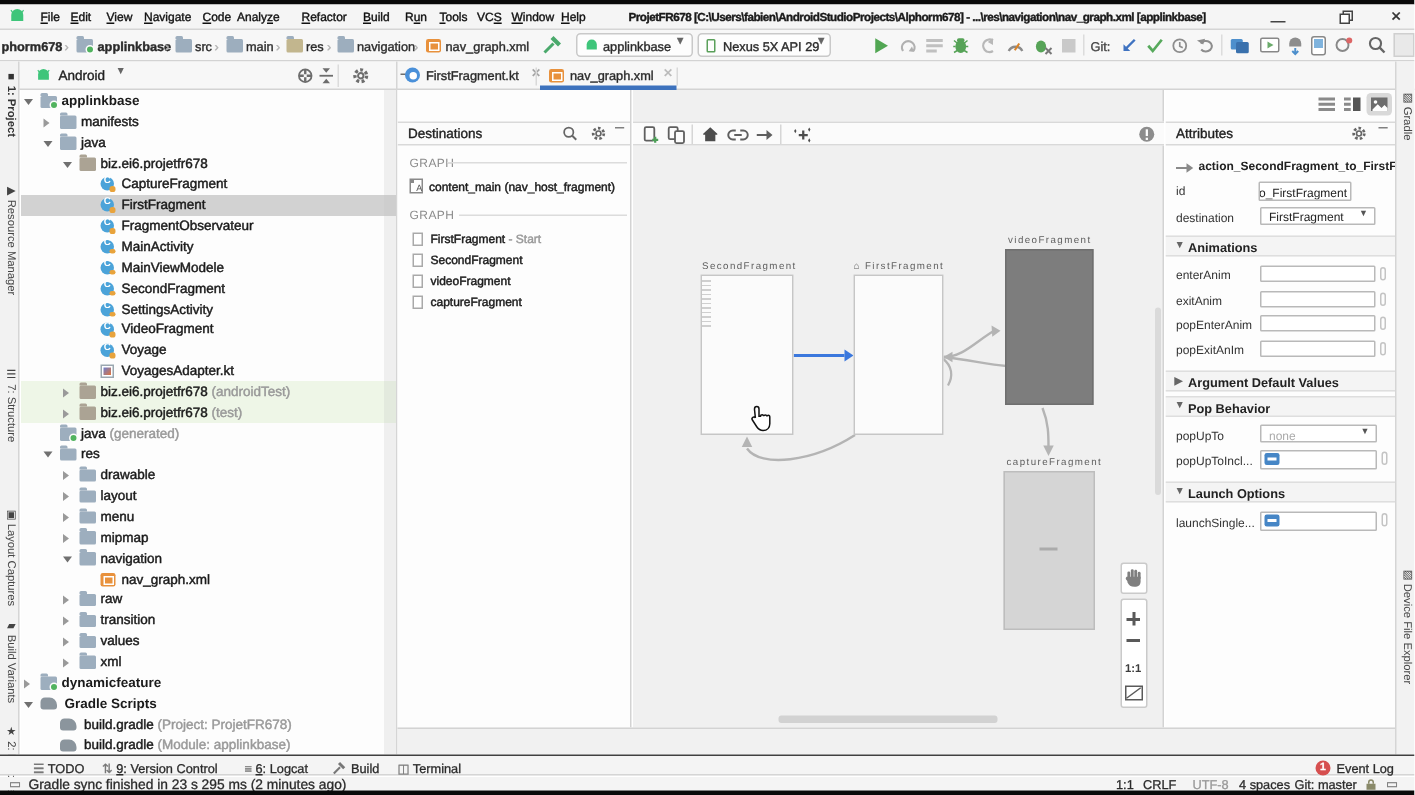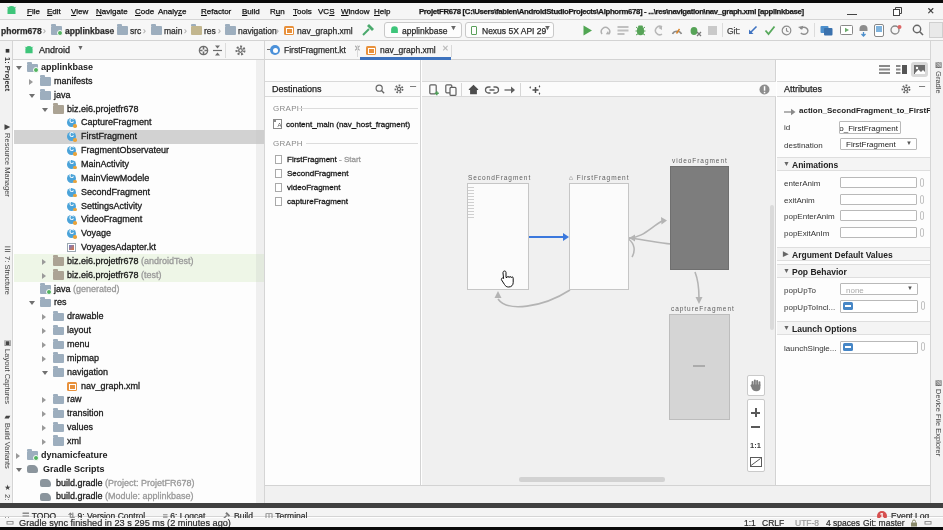--- a/index.html
+++ b/index.html
@@ -71,21 +71,21 @@
 #attrs { left:777px; top:60px; width:153px; height:425px; background:#fdfdfd; overflow:hidden; }
 #attrs .hdr { position:absolute; left:0; top:21px; width:153px; height:16px; border-top:1px solid #d9d9d9; border-bottom:1px solid #d9d9d9; background:#fbfbfb; }
 .alabel { position:absolute; font-size:8px; color:#333; white-space:nowrap; }
 .afield { position:absolute; background:#fff; border:1px solid #b9b9b9; border-radius:1px; }
 .asec { position:absolute; left:0; width:153px; height:14px; background:#f4f4f4; border-top:1px solid #dedede; border-bottom:1px solid #dedede; font-size:8.5px; font-weight:bold; color:#222; }
 .bluechk { position:absolute; width:10px; height:8px; background:#4686c6; border-radius:1.5px; }
 .bluechk:after { content:""; position:absolute; left:2px; top:3px; width:6px; height:2px; background:#fff; }
 .oval { position:absolute; width:4px; height:9px; border:1px solid #c4c4c4; border-radius:2px; }
 
 
-#toolwin { left:0; top:503px; width:943px; height:14px; background:#f4f4f4; border-top:5px solid #404040; border-bottom:1px solid #d5d5d5; font-size:8.5px; color:#2b2b2b; -webkit-text-stroke:0.2px; }
+#toolwin { left:0; top:503px; width:943px; height:14px; background:#f4f4f4; border-top:1px solid #404040; border-bottom:1px solid #d5d5d5; font-size:8.5px; color:#2b2b2b; -webkit-text-stroke:0.2px; }
 #statusbar { left:0; top:518px; width:943px; height:9px; background:#f4f4f4; font-size:8.5px; color:#2b2b2b; -webkit-text-stroke:0.2px; }
 #botblack { left:0; top:527px; width:943px; height:3px; background:#0a0a0a; }
 svg { position:absolute; overflow:visible; }
 </style>
 </head>
 <body>
 <div id="app">
   <div id="topblack" class="abs"></div>
 
   <div id="titlebar" class="abs">

